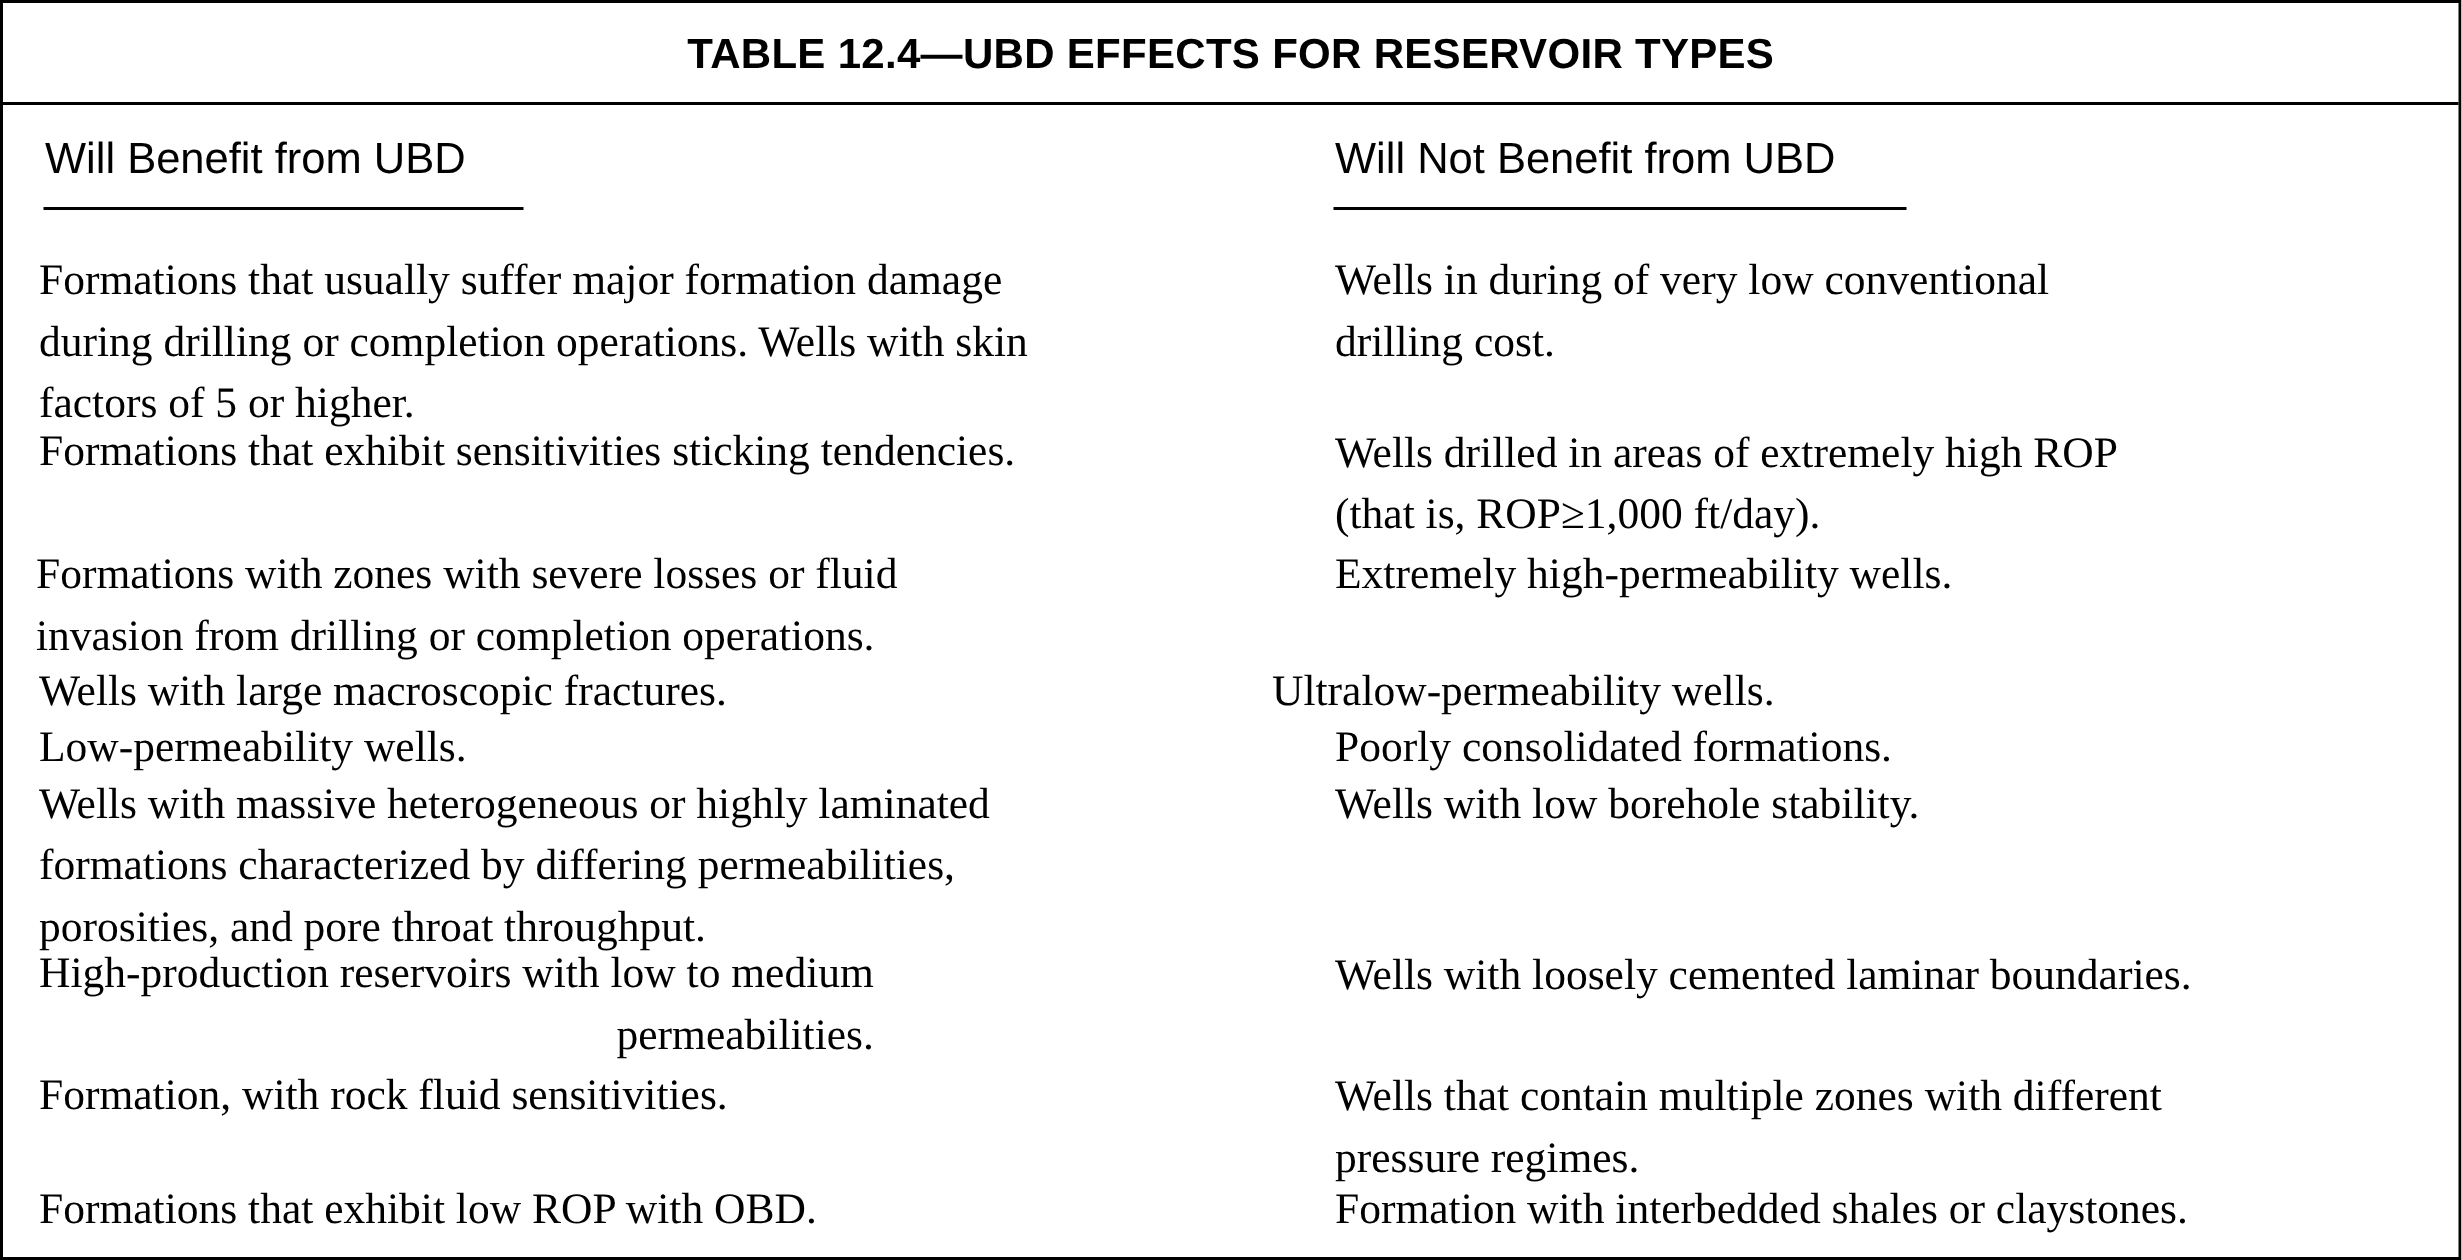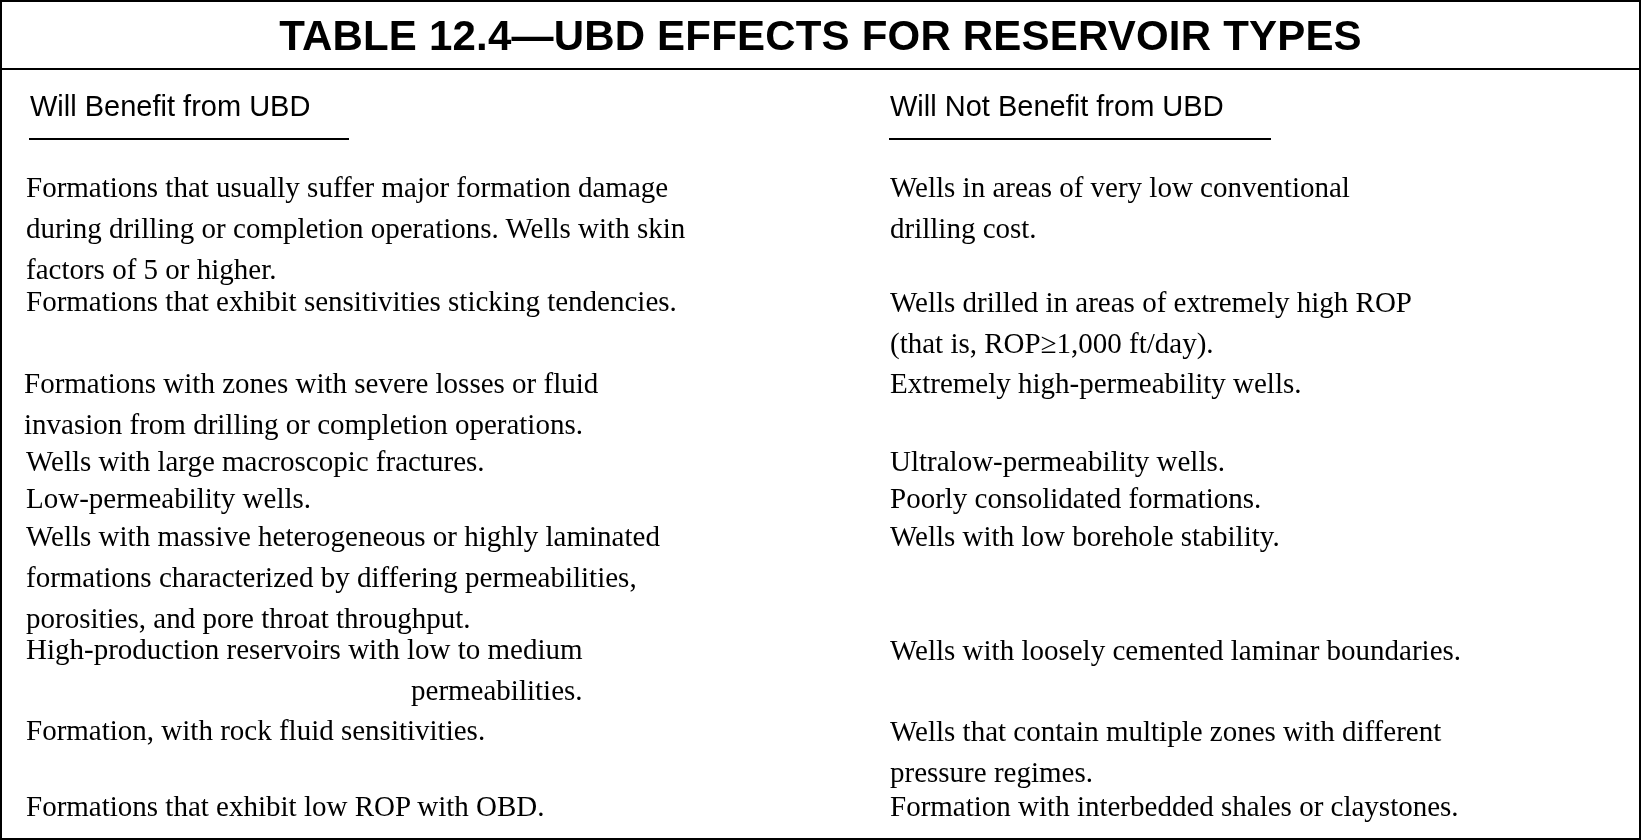--- a/index.html
+++ b/index.html
@@ -30,21 +30,21 @@
       top: 0;
       width: 1637px;
       height: 66px;
       border-bottom: 2px solid #000;
       display: flex;
       align-items: center;
       justify-content: center;
     }
     .title {
       font-weight: bold;
-      font-size: 42px;
+      font-size: 28px;
       letter-spacing: 0.2px;
       margin-top: 2px;
     }
     .col-head {
       position: absolute;
       top: 89px;
       font-size: 29px;
       line-height: 34px;
       white-space: nowrap;
     }
@@ -86,24 +86,24 @@
 <div class="cell" style="left:26px; top:441px;">Wells with large macroscopic fractures.</div>
 <div class="cell" style="left:26px; top:478px;text-align:right;">Low-permeability wells.</div>
 <div class="cell" style="left:26px; top:516px;">Wells with massive heterogeneous or highly laminated
 formations characterized by differing permeabilities,
 porosities, and pore throat throughput.</div>
 <div class="cell" style="left:26px; top:629px;text-align:right;">High-production reservoirs with low to medium
 permeabilities.</div>
 <div class="cell" style="left:26px; top:710px;">Formation, with rock fluid sensitivities.</div>
 <div class="cell" style="left:26px; top:786px;">Formations that exhibit low ROP with OBD.</div>
 
-<div class="cell" style="left:890px; top:167px;">Wells in areas of very low conventional
+<div class="cell" style="left:890px; top:167px;">Wells in during of very low conventional
 drilling cost.</div>
 <div class="cell" style="left:890px; top:282px;">Wells drilled in areas of extremely high ROP
 (that is, ROP≥1,000 ft/day).</div>
 <div class="cell" style="left:890px; top:363px;">Extremely high-permeability wells.</div>
-<div class="cell" style="left:890px; top:441px;">Ultralow-permeability wells.</div>
+<div class="cell" style="left:848px; top:441px;">Ultralow-permeability wells.</div>
 <div class="cell" style="left:890px; top:478px;">Poorly consolidated formations.</div>
 <div class="cell" style="left:890px; top:516px;">Wells with low borehole stability.</div>
 <div class="cell" style="left:890px; top:630px;">Wells with loosely cemented laminar boundaries.</div>
 <div class="cell" style="left:890px; top:711px;">Wells that contain multiple zones with different
 pressure regimes.</div>
 <div class="cell" style="left:890px; top:786px;">Formation with interbedded shales or claystones.</div>
 
 </body></html>

